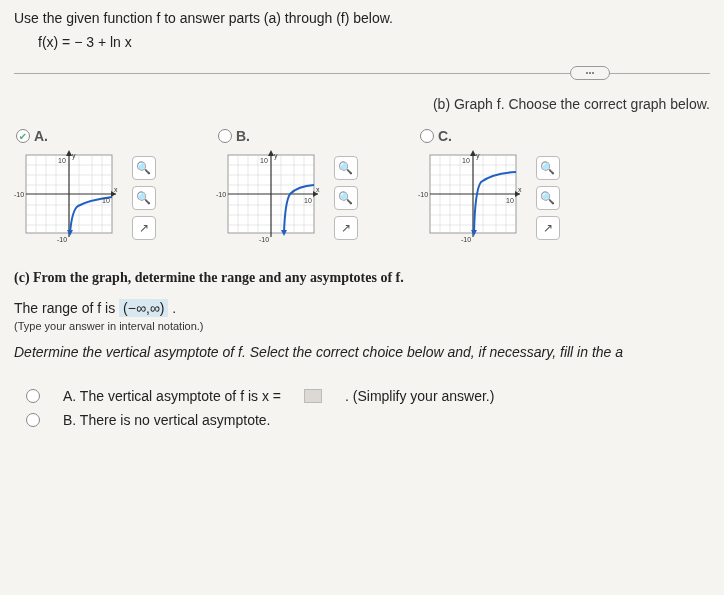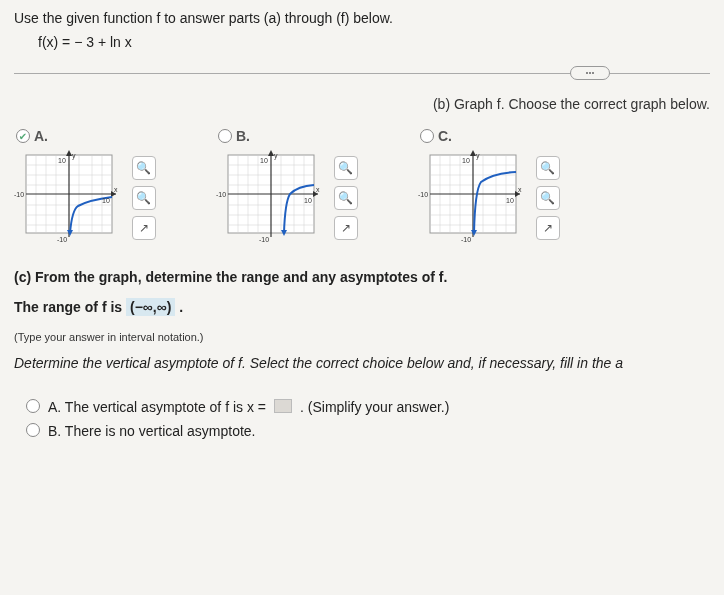--- a/index.html
+++ b/index.html
@@ -16,26 +16,26 @@
 .choice-head { display: flex; align-items: center; gap: 4px; margin-bottom: 6px; margin-left: 2px; }
 .radio { width: 14px; height: 14px; border: 1px solid #888; border-radius: 50%; background: #fff; display: inline-block; }
 .radio.sel { display: inline-flex; align-items: center; justify-content: center; }
 .radio.sel::after { content: "✔"; font-size: 10px; color: #5a7; }
 .label { font-weight: bold; color: #555; }
 .graph-block { display: flex; align-items: center; gap: 8px; }
 .graph { width: 110px; height: 95px; position: relative; }
 .tools { display: flex; flex-direction: column; gap: 6px; }
 .tool { width: 24px; height: 24px; border: 1px solid #bbb; border-radius: 4px; background: #fff; display: flex; align-items: center; justify-content: center; font-size: 12px; color: #555; }
 .part-c { margin: 18px 0 14px 0; }
-.part-c b { font-weight: bold; }
-.range-line { margin-bottom: 16px; font-weight: bold; }
+.part-c b { font-weight: bold; font-family: Liberation Serif, serif; }
+.range-line { margin-bottom: 4px; }
 .range-val { background: #d8e8f0; padding: 1px 4px; }
 .hint { font-size: 11px; color: #333; margin-bottom: 12px; }
 .determine { margin-bottom: 28px; font-style: italic; }
-.opt-row { display: flex; align-items: flex-start; gap: 8px; margin: 8px 0 8px 12px; }
+.opt-row { display: flex; align-items: center; gap: 23px; margin: 8px 0 8px 12px; }
 .blank { display: inline-block; width: 18px; height: 14px; background: #dcd9d4; border: 1px solid #bbb; vertical-align: middle; }
 svg { display: block; }
 </style>
 </head>
 <body>
 
 <div class="header">Use the given function f to answer parts (a) through (f) below.</div>
 <div class="formula">f(x) = − 3 + ln x</div>
 
 <div class="divider-row">

